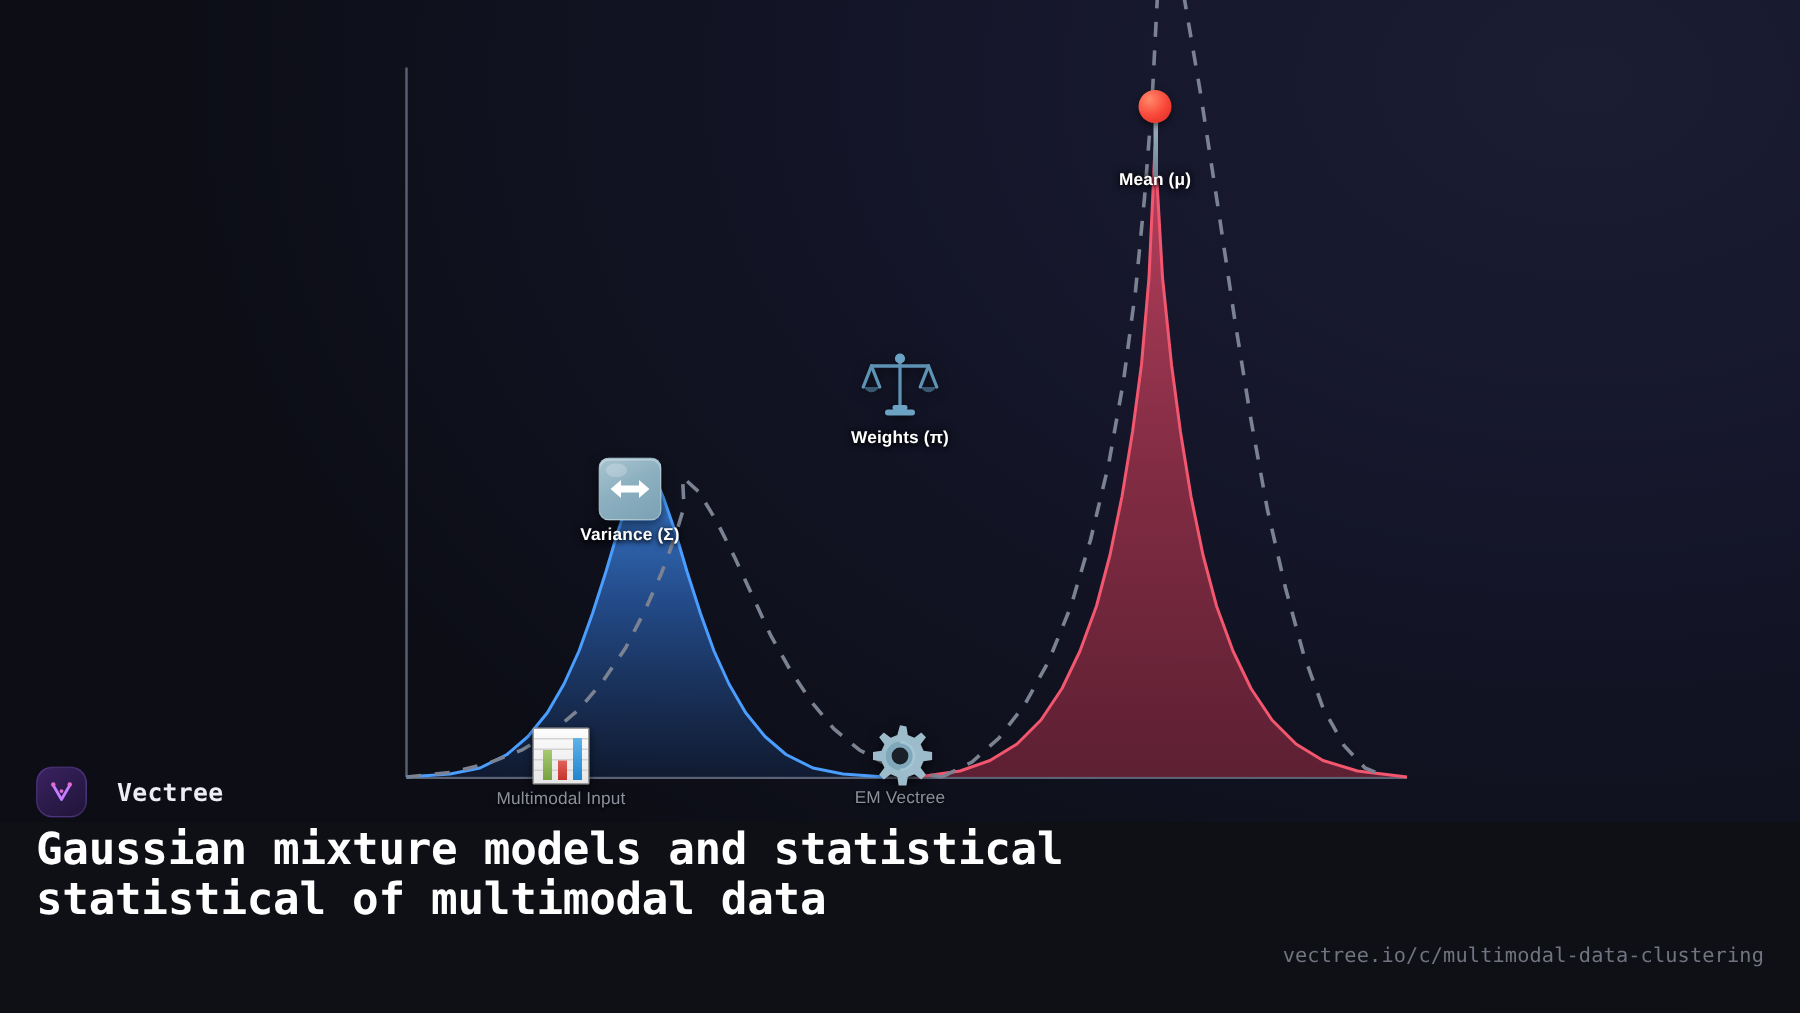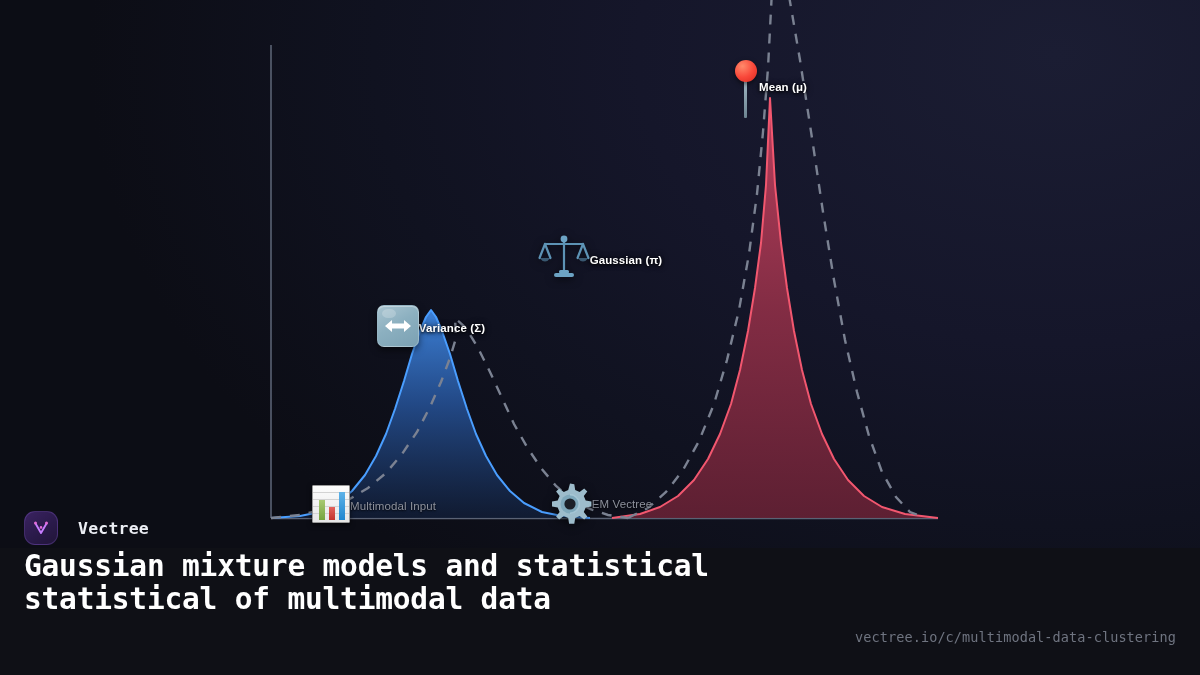--- a/index.html
+++ b/index.html
@@ -27,25 +27,24 @@
     left: 0; top: 0;
     width: 1200px;
     height: 675px;
     display: block;
   }
 
   
   .node {
     position: absolute;
     display: flex;
-    flex-direction: row;
+    flex-direction: column;
     align-items: center;
     width: 180px;
     margin-left: -90px;
-    justify-content: center;
   }
   .node-label {
     margin-top: 4px;
     font-size: 11.5px;
     font-weight: bold;
     letter-spacing: .1px;
     text-shadow: 0 1px 3px rgba(0,0,0,.9), 0 0 6px rgba(0,0,0,.8);
     white-space: nowrap;
   }
   .node-label.bright { color: #ffffff; }
@@ -207,21 +206,21 @@
          L 466 328 L 478 348 L 490 372 L 502 398 L 514 424 L 527 447
          L 541 468 L 556 486 L 573 500 L 590 509 L 608 515 L 628 518" fill="none" stroke="#7b8292" stroke-width="2.4" stroke-dasharray="10 9" stroke-linecap="butt"></path>
 
     <path d="M 628 518
          L 648 508 L 666 492 L 683 470 L 699 441 L 714 404 L 727 360
          L 739 310 L 749 254 L 757 194 L 763 132 L 768 68 L 772 -10
          L 788 -10 L 800 60 L 812 138 L 823 212 L 834 280 L 845 340
          L 857 392 L 869 436 L 882 472 L 896 497 L 910 512 L 925 518" fill="none" stroke="#7b8292" stroke-width="2.4" stroke-dasharray="10 9" stroke-linecap="butt"></path>
   </svg>
 
-  <div class="node" style="left:431px; top:305px;">
+  <div class="node" style="left:420px; top:305px;">
     <div class="ico-resize">
       <svg width="26" height="14" viewBox="0 0 26 14" aria-hidden="true">
         <path d="M0 7 L7 1 L7 4.6 L19 4.6 L19 1 L26 7 L19 13 L19 9.4 L7 9.4 L7 13 Z" fill="#ffffff"></path>
       </svg>
     </div>
     <div class="node-label bright">Variance (Σ)</div>
   </div>
 
   <div class="node" style="left:600px; top:234px;">
     <svg class="ico-scales" viewBox="0 0 52 48" aria-hidden="true">
@@ -232,21 +231,21 @@
         <line x1="7" y1="10" x2="12.5" y2="24"></line>
         <line x1="45" y1="10" x2="39.5" y2="24"></line>
         <line x1="45" y1="10" x2="50.5" y2="24"></line>
       </g>
       <path d="M1.5 24 Q7 31 12.5 24 Z" fill="#5d93b5" opacity=".55"></path>
       <path d="M39.5 24 Q45 31 50.5 24 Z" fill="#5d93b5" opacity=".55"></path>
       <ellipse cx="26" cy="5" rx="3.4" ry="3.4" fill="#6ca3c4"></ellipse>
       <rect x="21" y="36" width="10" height="3.5" rx="1.5" fill="#6ca3c4"></rect>
       <rect x="16" y="39" width="20" height="4" rx="2" fill="#6ca3c4"></rect>
     </svg>
-    <div class="node-label bright">Gaussian (π)</div>
+    <div class="node-label bright">Weights (π)</div>
   </div>
 
   <div class="node" style="left:770px; top:60px;">
     <div class="ico-pin">
       <div class="stem"></div>
       <div class="head"></div>
     </div>
     <div class="node-label bright" style="margin-top:-4px;">Mean (μ)</div>
   </div>
 

